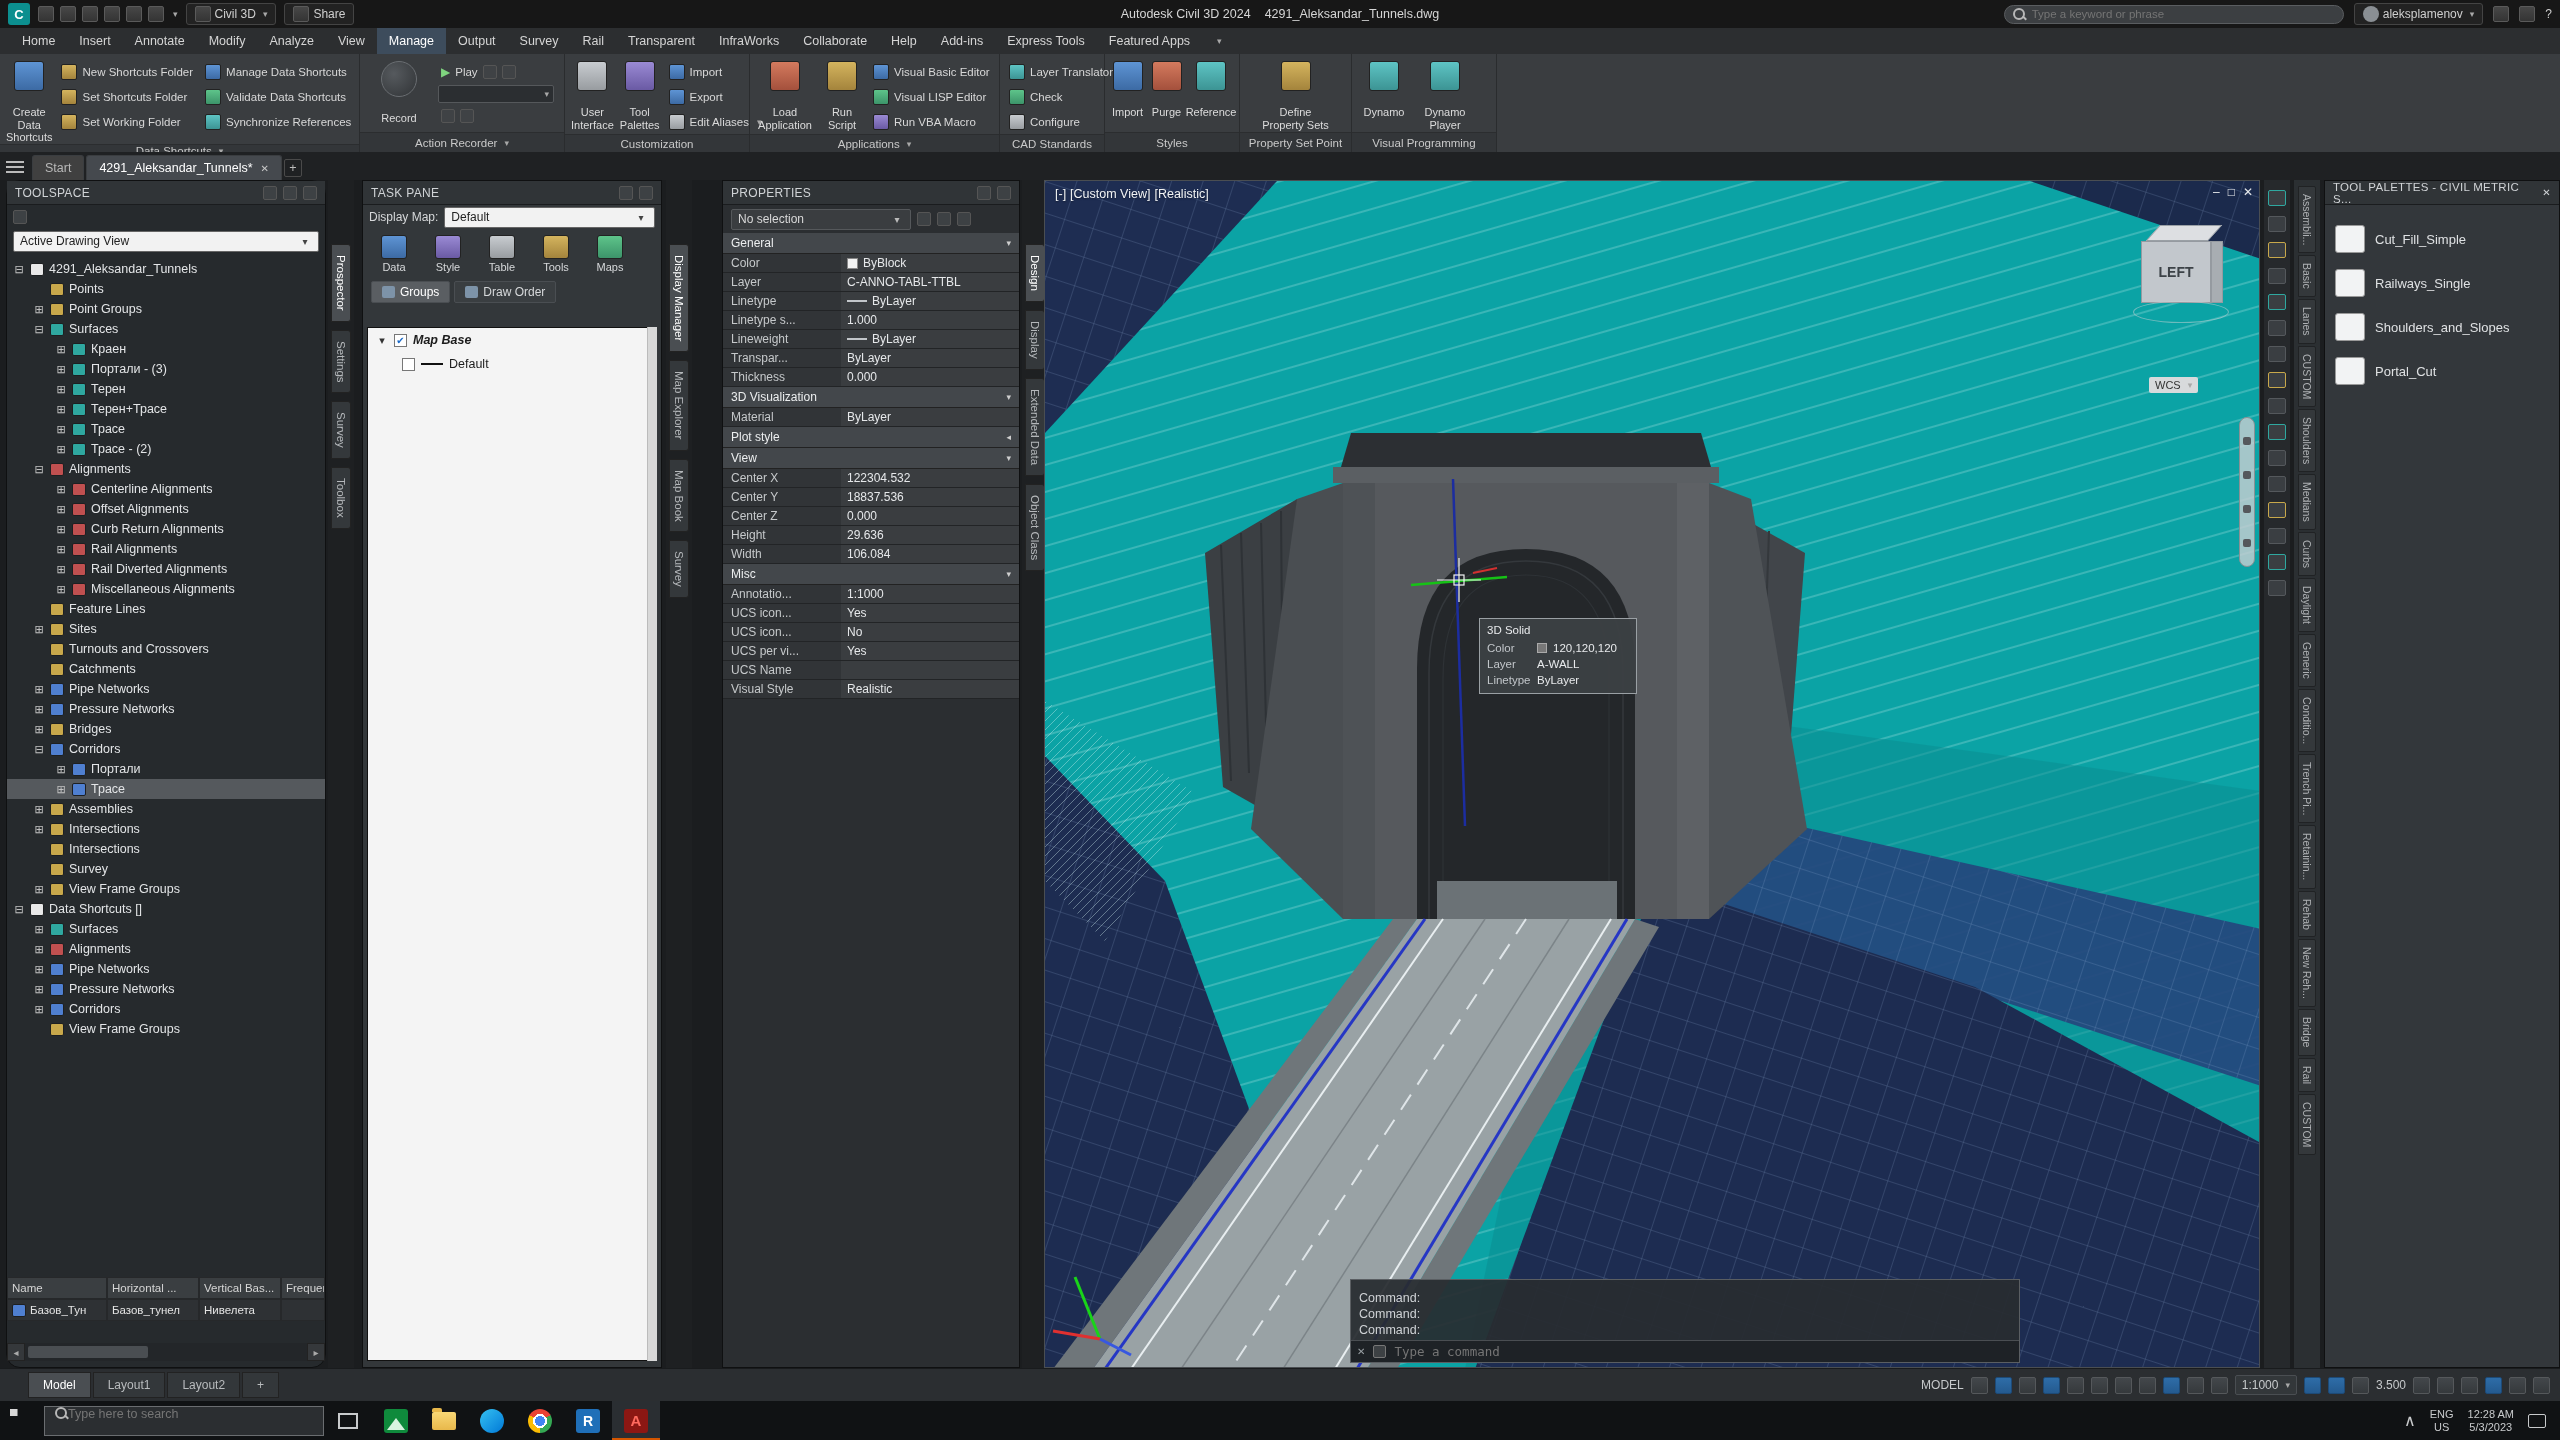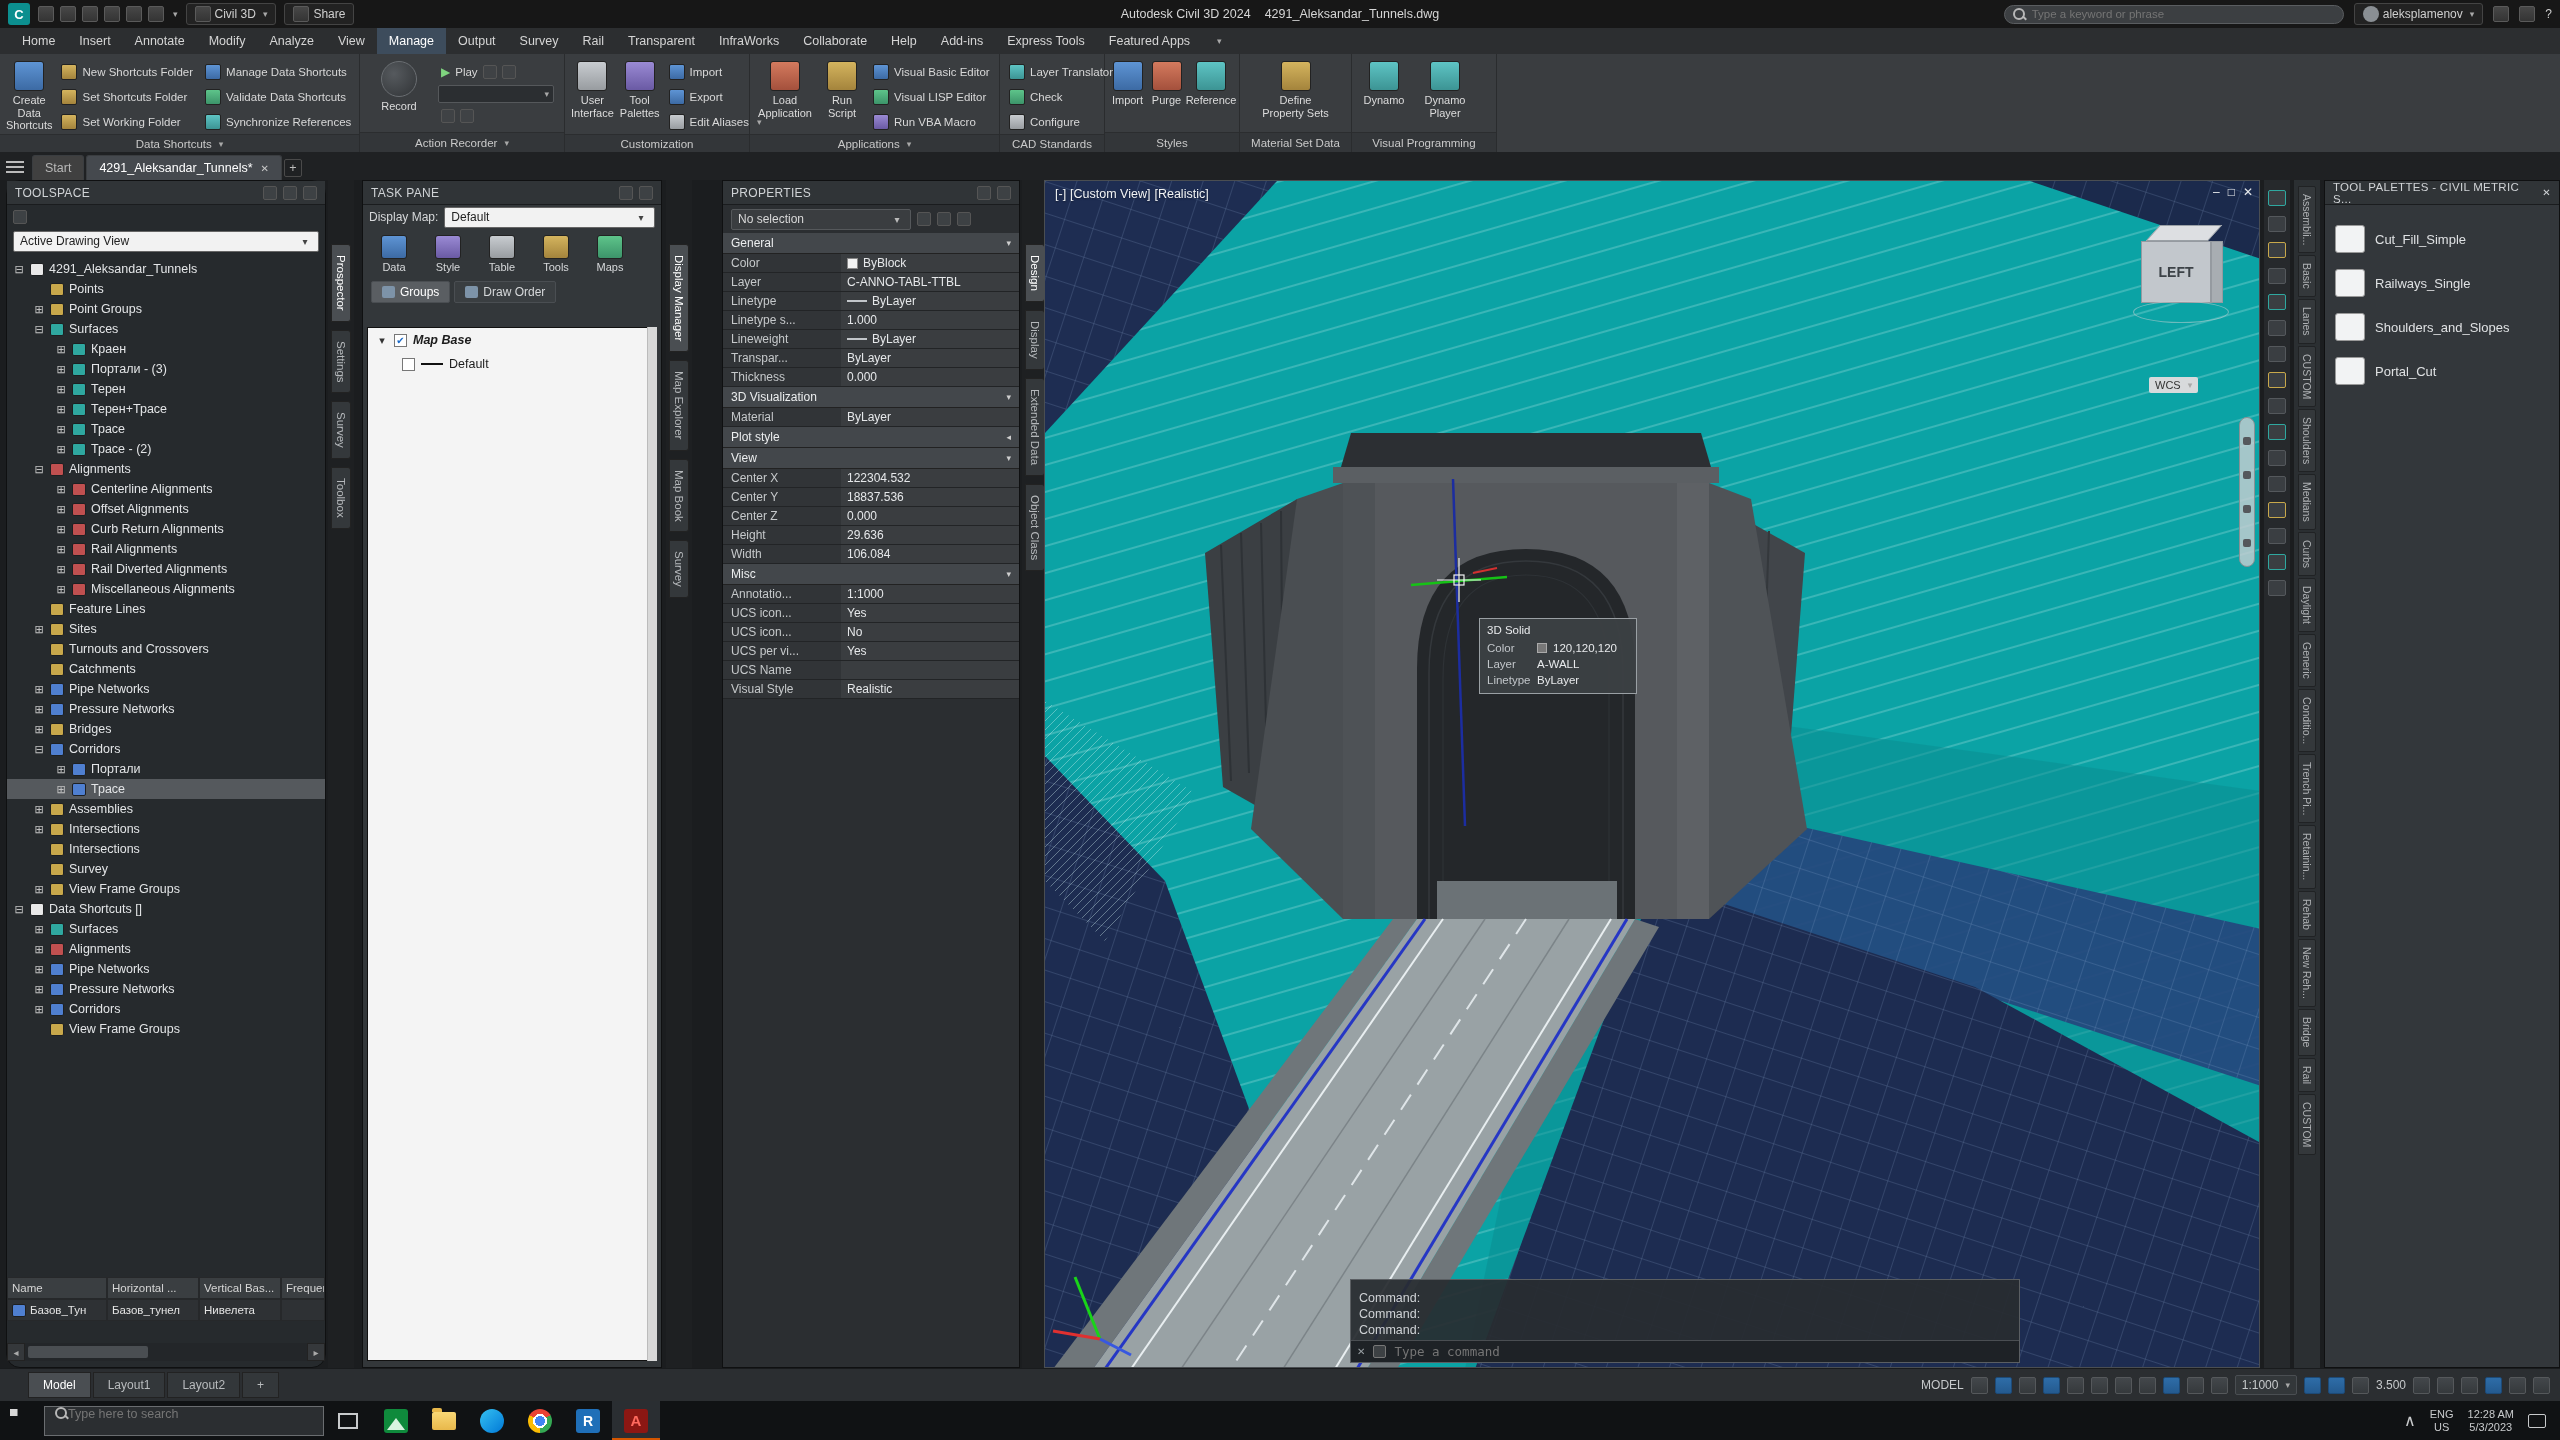--- a/index.html
+++ b/index.html
@@ -27,21 +27,21 @@
 
 #menubar{position:absolute;left:0;top:28px;width:2560px;height:26px;background:#2c2e30;display:flex;align-items:stretch;padding-left:10px;color:#d5d5d5;font-size:12.5px;}
 .mtab{display:flex;align-items:center;padding:0 12px;cursor:default;}
 .mtab.active{background:#3d4c5c;color:#fff;}
 
 
 #ribbon{position:absolute;left:0;top:54px;width:2560px;height:98px;background:#3a3d40;display:flex;}
 .rgroup{position:relative;height:98px;border-right:1px solid #2a2c2e;display:flex;flex-direction:column;}
 .rg-body{flex:1;display:flex;align-items:flex-start;padding:4px 6px 0 6px;gap:6px;}
 .rg-label{height:20px;background:#333639;border-top:1px solid #2b2d2f;display:flex;align-items:center;justify-content:center;gap:4px;color:#c9c9c9;font-size:11.5px;}
-.rbig{width:66px;display:flex;flex-direction:column;align-items:center;gap:3px;padding-top:3px;}
+.rbig{width:66px;display:flex;flex-direction:column;align-items:center;gap:15px;padding-top:3px;}
 .rbicon{width:30px;height:30px;border-radius:3px;border:1px solid #222;}
 .rblabel{font-size:11px;line-height:1.15;color:#dcdcdc;text-align:center;white-space:normal;}
 .rcol{display:flex;flex-direction:column;gap:1px;padding-top:2px;}
 .rsb{height:24px;display:flex;align-items:center;gap:5px;font-size:11.5px;color:#d8d8d8;padding:0 3px;white-space:nowrap;}
 .sic16{width:16px;height:16px;border-radius:2px;border:1px solid #222;flex:none;}
 .i-a{background:linear-gradient(#5e94d4,#3c6aa4);}
 .i-b{background:linear-gradient(#d4b45e,#a4843c);}
 .i-c{background:linear-gradient(#5ec48a,#3c946a);}
 .i-d{background:linear-gradient(#d47a5e,#a4503c);}
 .i-e{background:linear-gradient(#9a8ad4,#6a5aa4);}
@@ -441,21 +441,21 @@
     </div>
 
     <div class="rgroup" style="width:112px">
       <div class="rg-body" style="justify-content:center">
         <div class="rbig" style="width:70px">
           <i class="rbicon i-b"></i>
           <span class="rblabel">Define Property Sets</span>
         </div>
       </div>
       <div class="rg-label">
-          <span>Material Set Data</span>
+          <span>Property Set Point</span>
         </div>
     </div>
 
     <div class="rgroup" style="width:145px">
       <div class="rg-body">
         <div class="rbig" style="width:52px">
           <i class="rbicon i-f"></i>
           <span class="rblabel">Dynamo</span>
         </div>
         <div class="rbig" style="width:58px">

